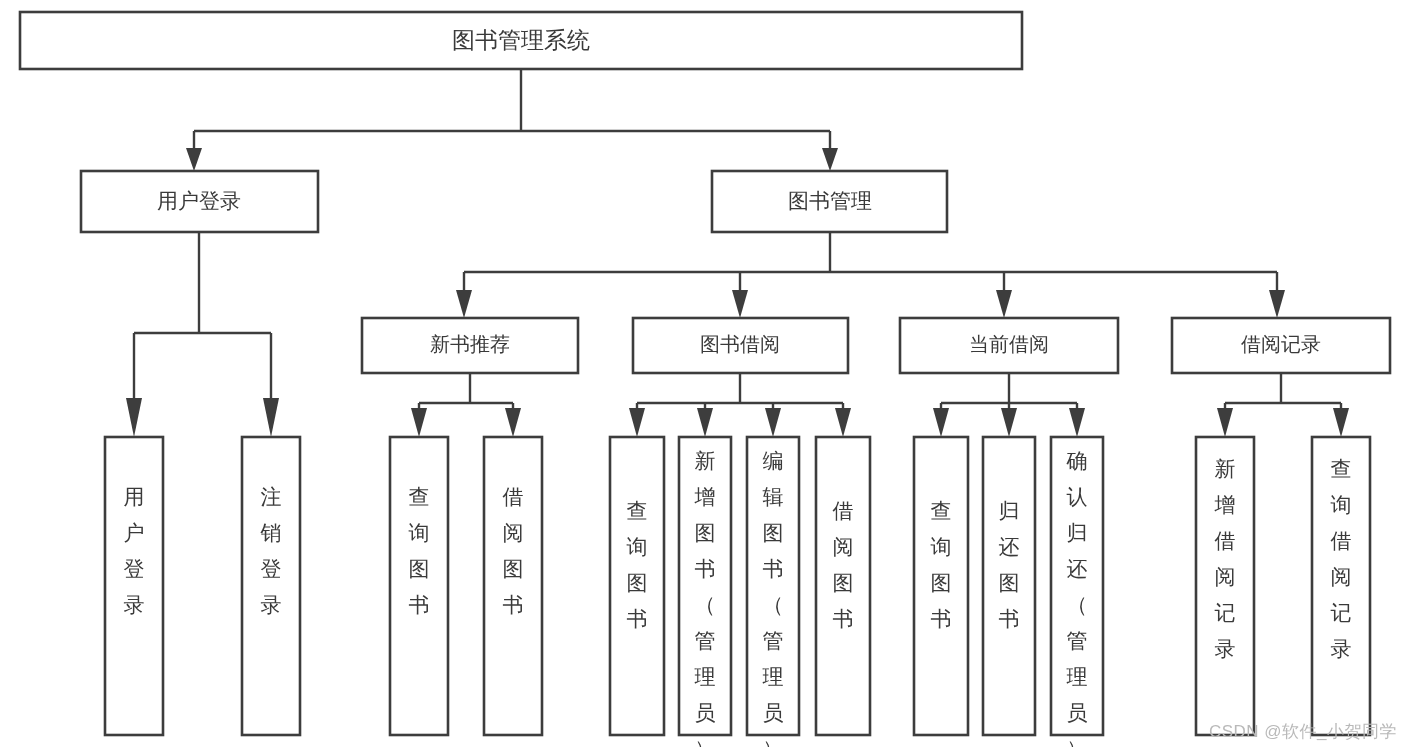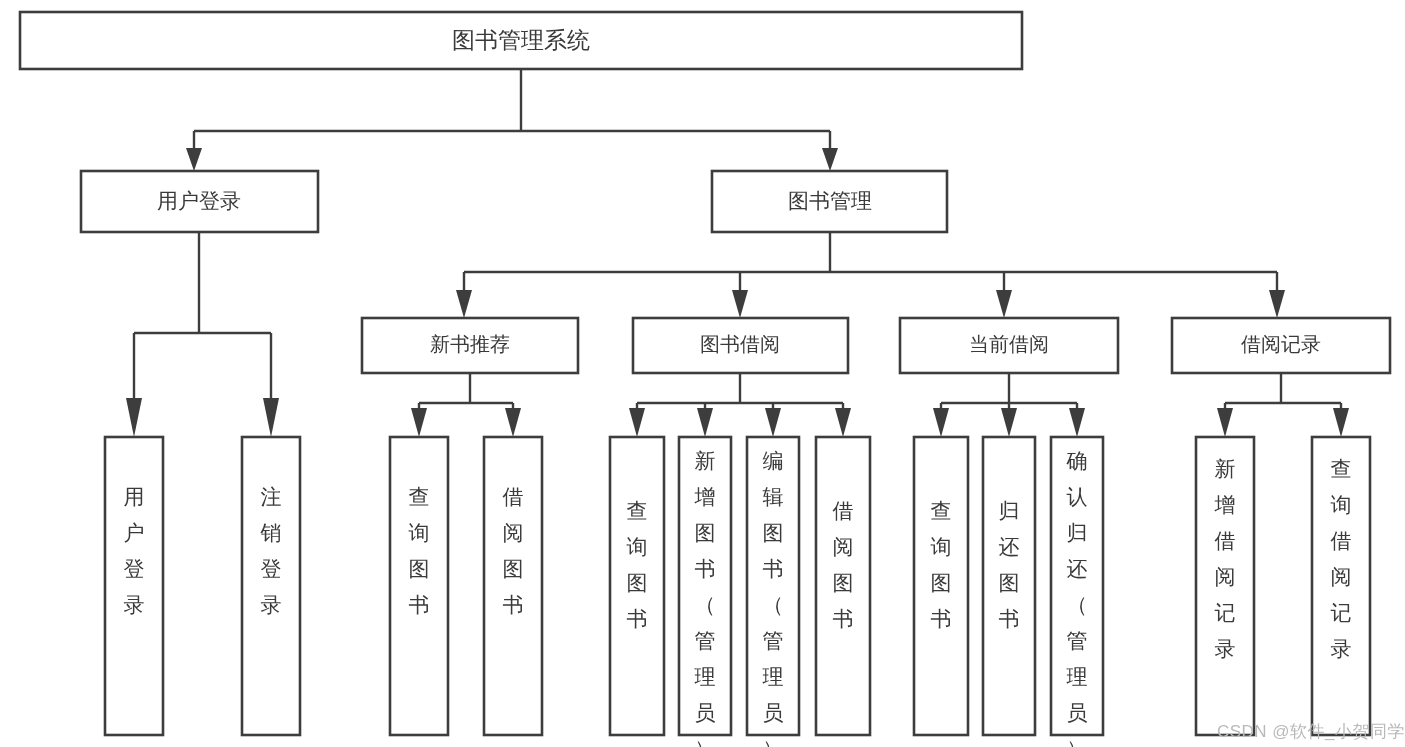--- a/index.html
+++ b/index.html
@@ -59,21 +59,21 @@
   }
   .label-l2 {
     font-size: 20px;
   }
   .label-leaf {
     font-size: 21px;
     text-anchor: middle;
   }
   .watermark {
     position: absolute;
-    right: 0;
+    right: 8px;
     bottom: 4px;
     font-family: "Liberation Sans", "DejaVu Sans", sans-serif;
     font-size: 17px;
     color: #b9b9b9;
     letter-spacing: 0.5px;
     white-space: nowrap;
     user-select: none;
   }
 </style>
 </head>

